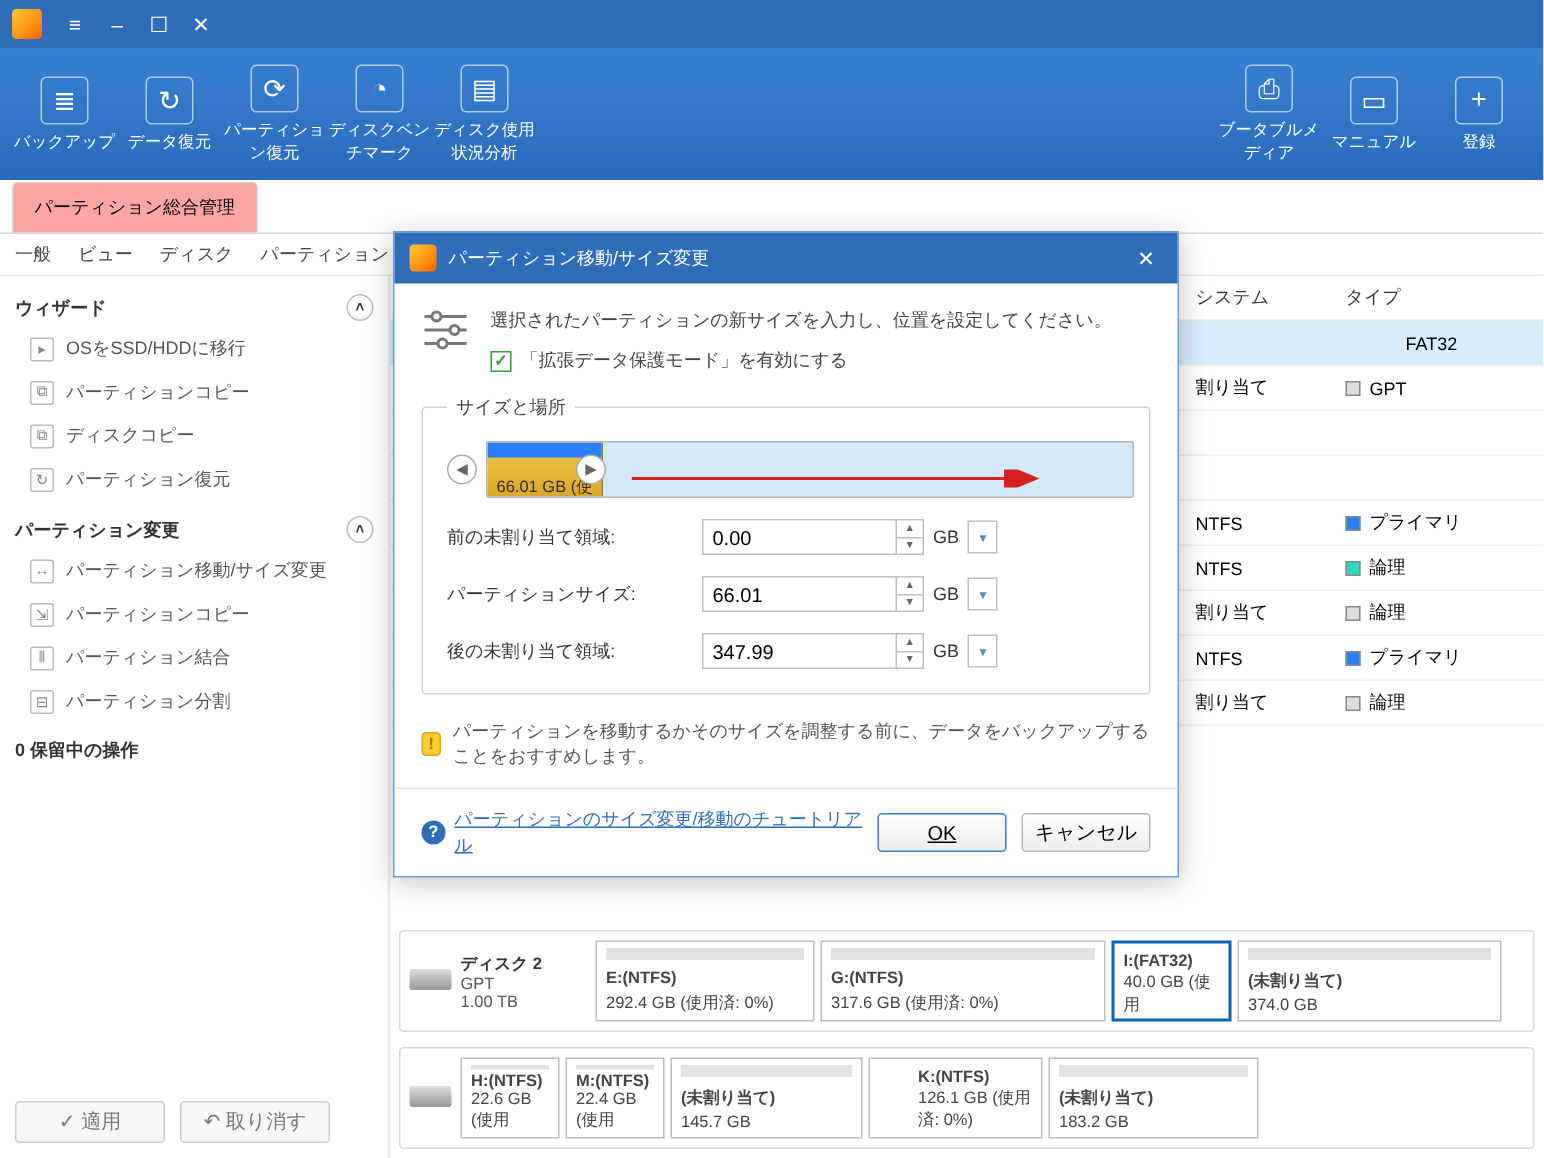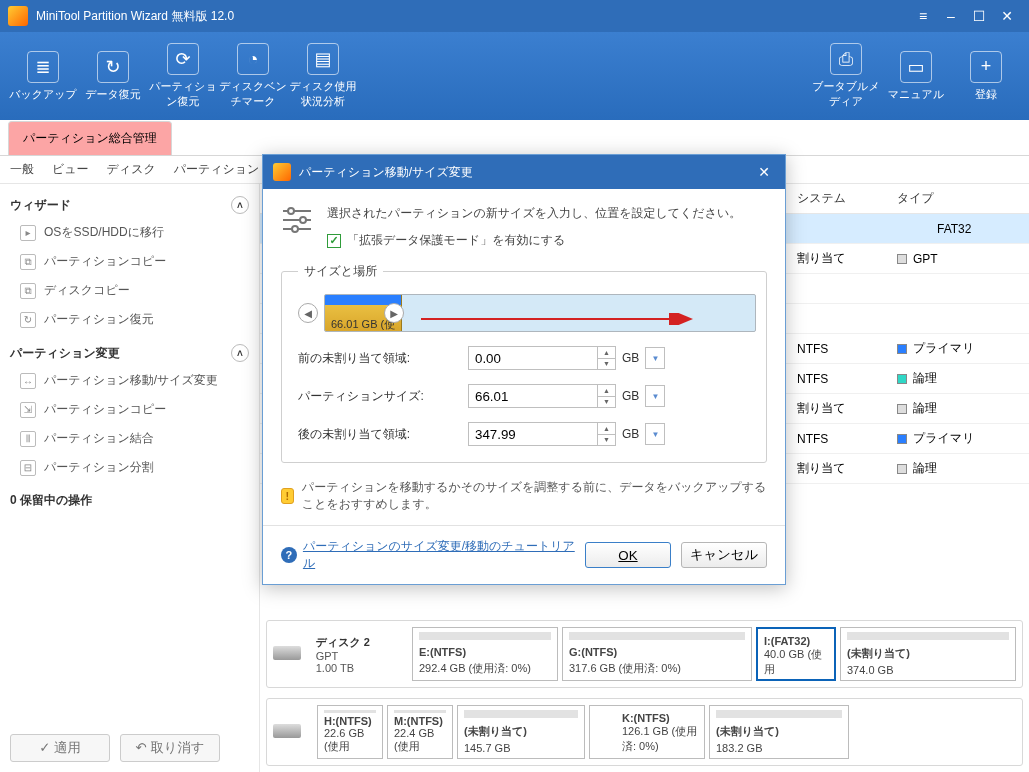--- a/index.html
+++ b/index.html
@@ -48,21 +48,21 @@
 .grow.sel { background:#d6ecff; }
 .grow .c-sys { width:100px; padding:0 8px;}
 .grow .c-type { flex:1; display:flex; align-items:center; gap:6px; padding:0 8px;}
 .sq { width:10px; height:10px; border:1px solid #888; }
 .sq.blue { background:#2a7fff;}
 .sq.cyan { background:#2fd7c6;}
 .sq.gray { background:#ddd;}
 
 
 .diskarea { position:absolute; bottom:6px; left:6px; right:6px; }
-.diskrow { border:1px solid #d8d8d8; border-radius:3px; margin-top:10px; padding:6px; display:flex; gap:14px; align-items:center; }
+.diskrow { border:1px solid #d8d8d8; border-radius:3px; margin-top:10px; padding:6px; display:flex; gap:4px; align-items:center; }
 .diskmeta { width:86px; font-size:11px; color:#555; }
 .diskmeta .dname { font-weight:bold; color:#333; }
 .hdd-ic { width:28px;height:14px;background:linear-gradient(#ddd,#999);border-radius:2px;margin-bottom:3px;}
 .pblk { height:54px; border:1px solid #bcbcbc; padding:4px 6px; font-size:11px; color:#444; display:flex;flex-direction:column;justify-content:space-between;overflow:hidden;}
 .pblk .bar { height:8px; background:#e2e2e2; margin-bottom:2px;}
 .pblk .bar.sel { background:#7cc4ff;}
 .pblk.sel { border:2px solid #0b63b8; }
 .pblk .ln1 { font-weight:bold; }
 .modal { position:absolute; left:262px; top:154px; width:524px; background:#fff; border:1px solid #6a9ed4; box-shadow:0 3px 18px rgba(0,0,0,.25); z-index:60;}
 .modal .mtitle { height:34px; background:#2f6db8; color:#fff; display:flex; align-items:center; padding:0 10px; }
@@ -104,21 +104,20 @@
 .mfoot .help a { color:#2f6db8; text-decoration:underline; cursor:pointer;}
 .mfoot .btns { margin-left:auto; display:flex; gap:10px;}
 .mfoot .btns button { width:86px;height:26px; border:1px solid #b6b6b6; background:linear-gradient(#fff,#ececec); border-radius:3px; cursor:pointer;}
 .mfoot .btns button.primary { border-color:#3a7fc8; text-decoration:underline;}
 </style>
 </head>
 <body>
 
 <div class="titlebar">
   <div class="logo"></div>
-  <div class="title">MiniTool Partition Wizard 無料版 12.0</div>
   <div class="wbtn">≡</div>
   <div class="wbtn">–</div>
   <div class="wbtn">☐</div>
   <div class="wbtn">✕</div>
 </div>
 
 <div class="ribbon">
   <div class="grp">
     <div class="rbtn">
         <div class="ric">≣</div>

